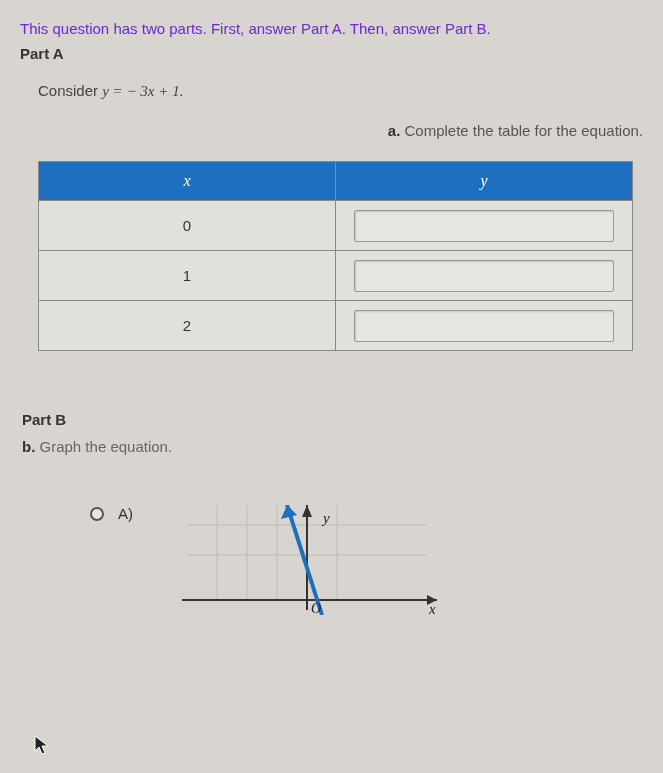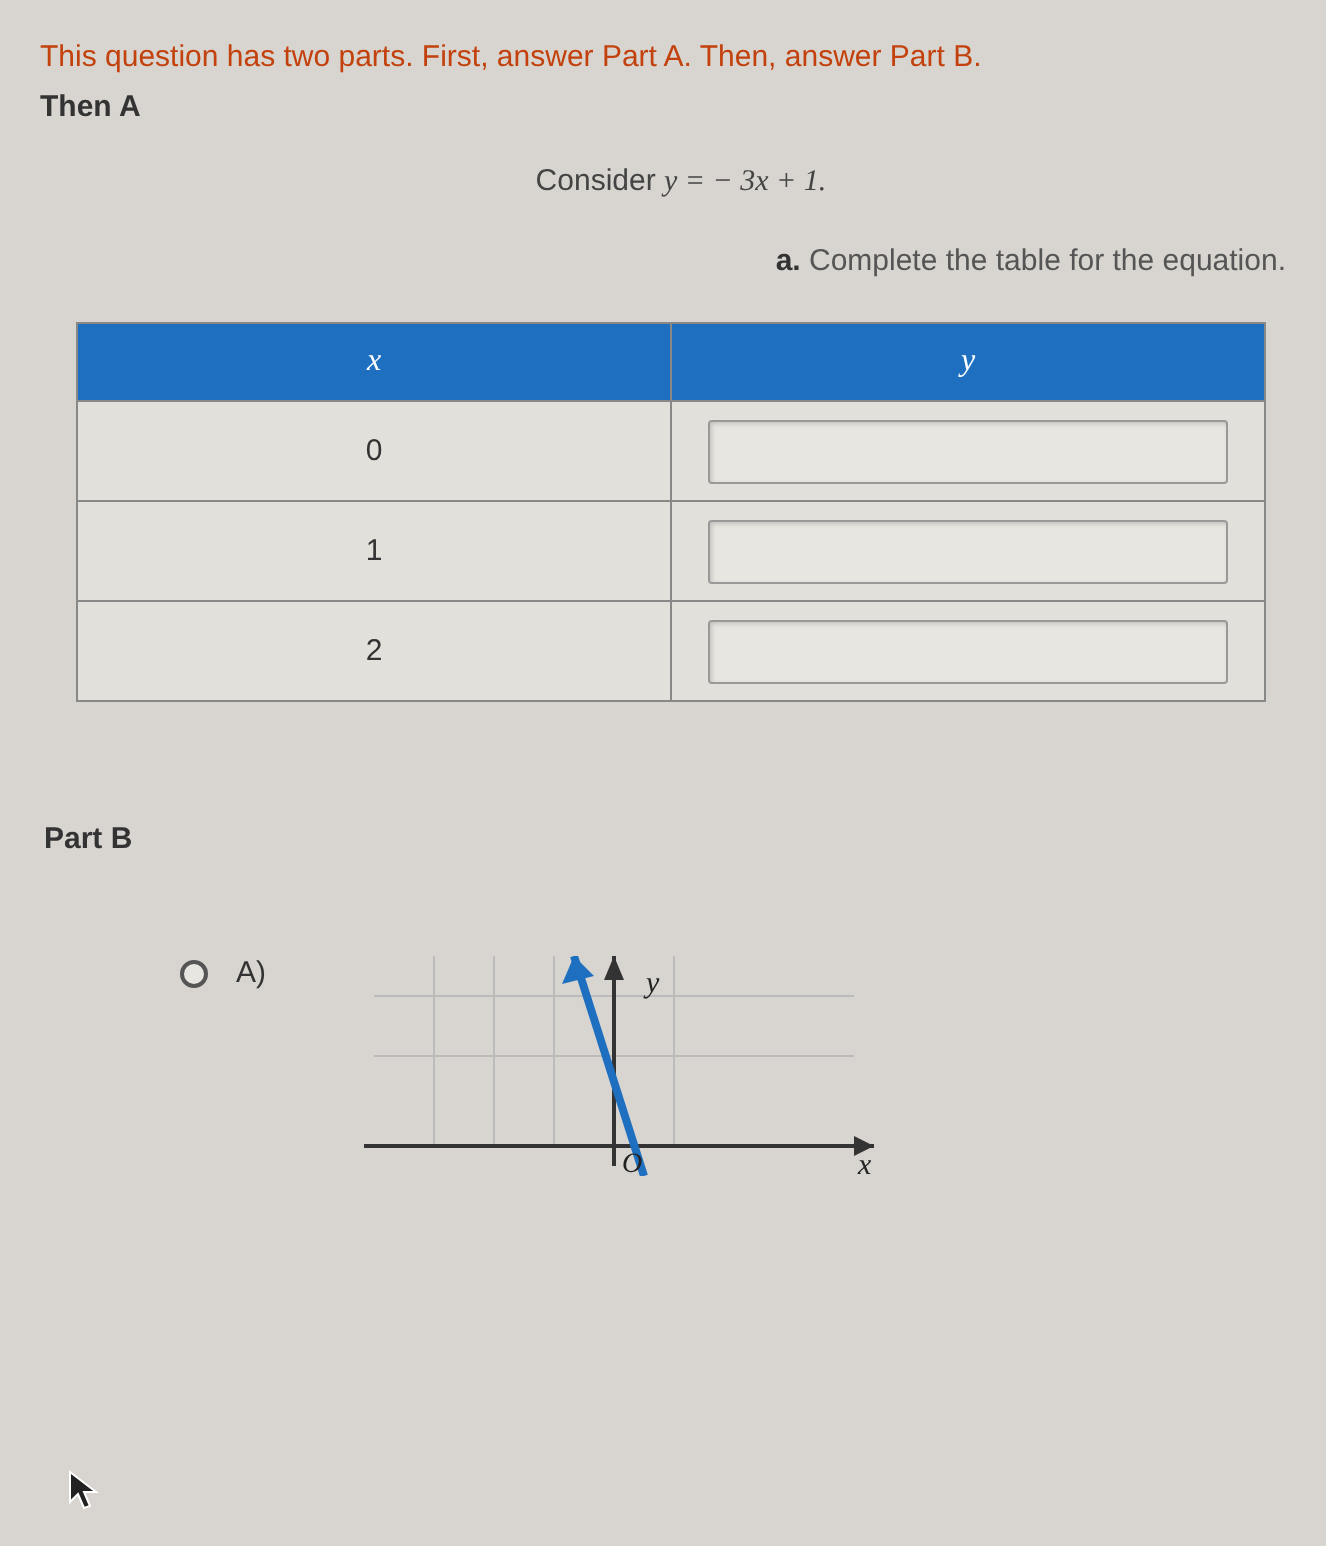--- a/index.html
+++ b/index.html
@@ -6,23 +6,23 @@
     body {
       font-family: Arial, Helvetica, sans-serif;
       background: #d8d5d0;
       width: 663px;
       height: 773px;
       padding: 20px 20px 0 20px;
       color: #333;
       position: relative;
       overflow: hidden;
     }
-    .instruction { font-size: 15px; color: #c2410c; }
+    .instruction { font-size: 15px; color: #6d28d9; }
     .part-label { font-weight: bold; font-size: 15px; margin-top: 8px; color: #333; }
-    .consider { margin: 20px 0 11px 18px; font-size: 15px; color: #444; text-align: center; }
+    .consider { margin: 20px 0 11px 18px; font-size: 15px; color: #444; }
     .equation { font-family: 'Times New Roman', serif; font-style: italic; }
     .subtask { margin: 22px 0 0 18px; font-size: 15px; color: #555; text-align: right; }
     .subtask .letter { font-weight: bold; color: #333; font-style: normal; }
     .table-wrap { margin: 22px 0 0 18px; width: 595px; }
     table { border-collapse: collapse; width: 100%; background: #e2e0db; }
     th { background: #1e6fc0; color: #fff; font-style: italic; font-family: 'Times New Roman', serif; font-weight: normal; padding: 10px 0; border: 1px solid #888; font-size: 16px; }
     td { border: 1px solid #888; height: 50px; text-align: center; font-size: 15px; color: #333; }
     td.x-col { width: 50%; }
     td.y-col { width: 50%; padding: 6px 18px; }
     .input-box {
@@ -46,21 +46,21 @@
     .cursor {
       position: absolute;
       left: 34px;
       bottom: 18px;
     }
   </style>
 </head>
 <body>
 
 <div class="instruction">This question has two parts. First, answer Part A. Then, answer Part B.</div>
-<div class="part-label">Then A</div>
+<div class="part-label">Part A</div>
 
 <div class="consider">
   <span>Consider </span><span class="equation">y  =  − 3x  +  1.</span>
 </div>
 
 <div class="subtask">
   <span class="letter">a.</span><span> Complete the table for the equation.</span>
 </div>
 
 <div class="table-wrap">
@@ -89,20 +89,23 @@
         <td class="y-col">
           <input class="input-box" type="text" value="" style="">
         </td>
       </tr>
     </tbody>
   </table>
 </div>
 
 <div class="partb-wrap">
   <div class="partb-label">Part B</div>
+  <div class="partb-sub">
+    <span class="letter" style="font-weight:bold; color:#333;">b.</span><span> Graph the equation.</span>
+  </div>
 </div>
 
 <div class="option-wrap">
   <div class="radio"></div>
   <div class="opt-label">A)</div>
   <div class="graph">
     <svg width="280" height="110" viewBox="0 0 280 110">
 
       <g stroke="#bbb" stroke-width="1">
         <line x1="40" y1="0" x2="40" y2="95"></line>

